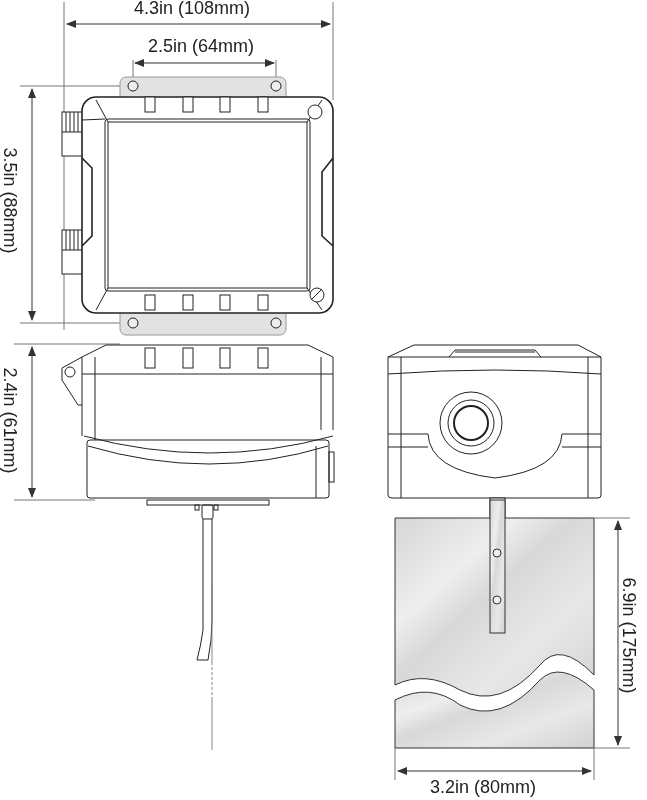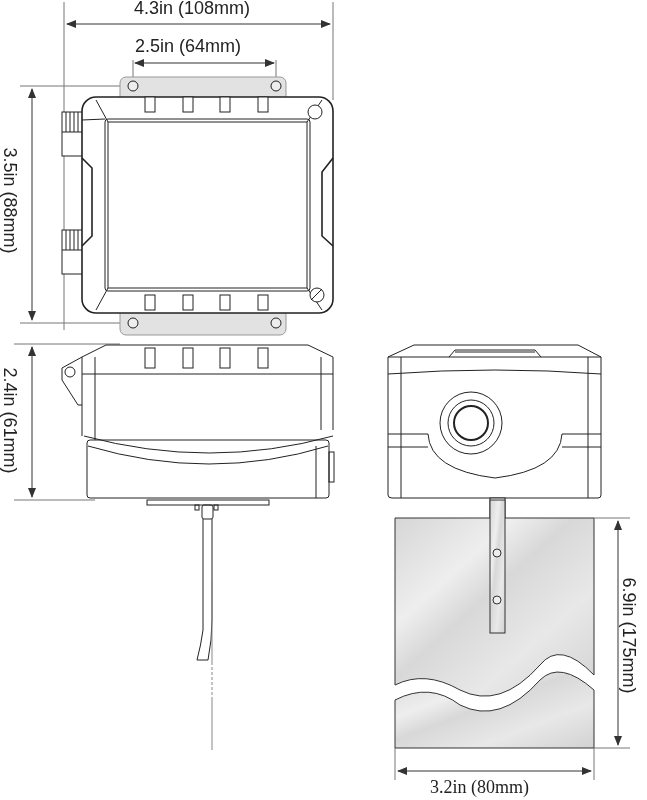--- a/index.html
+++ b/index.html
@@ -151,17 +151,17 @@
     <line x1="594" y1="518" x2="630" y2="518" stroke="#777"></line>
     <line x1="594" y1="748" x2="630" y2="748" stroke="#777"></line>
     <line x1="618" y1="521" x2="618" y2="745" marker-start="url(#arr)" marker-end="url(#arr)"></line>
     <line x1="395" y1="748" x2="395" y2="780" stroke="#777"></line>
     <line x1="594" y1="748" x2="594" y2="780" stroke="#777"></line>
     <line x1="398" y1="771" x2="591" y2="771" marker-start="url(#arr)" marker-end="url(#arr)"></line>
   </g>
 </svg>
 
 <div class="dim-label" style="left:134px; top:-2px;">4.3in (108mm)</div>
-<div class="dim-label" style="left:135px; top:36px;">2.5in (64mm)</div>
+<div class="dim-label" style="left:148px; top:36px;">2.5in (64mm)</div>
 <div class="dim-label rot-left" style="left:-44px; top:190px;">3.5in (88mm)</div>
 <div class="dim-label rot-left" style="left:-44px; top:410px;">2.4in (61mm)</div>
 <div class="dim-label rot-right" style="left:570px; top:625px;">6.9in (175mm)</div>
-<div class="dim-label" style="left:430px; top:777px;font-family:Liberation Serif, serif;">3.2in (80mm)</div>
+<div class="dim-label" style="left:430px; top:777px;">3.2in (80mm)</div>
 
 </body></html>

